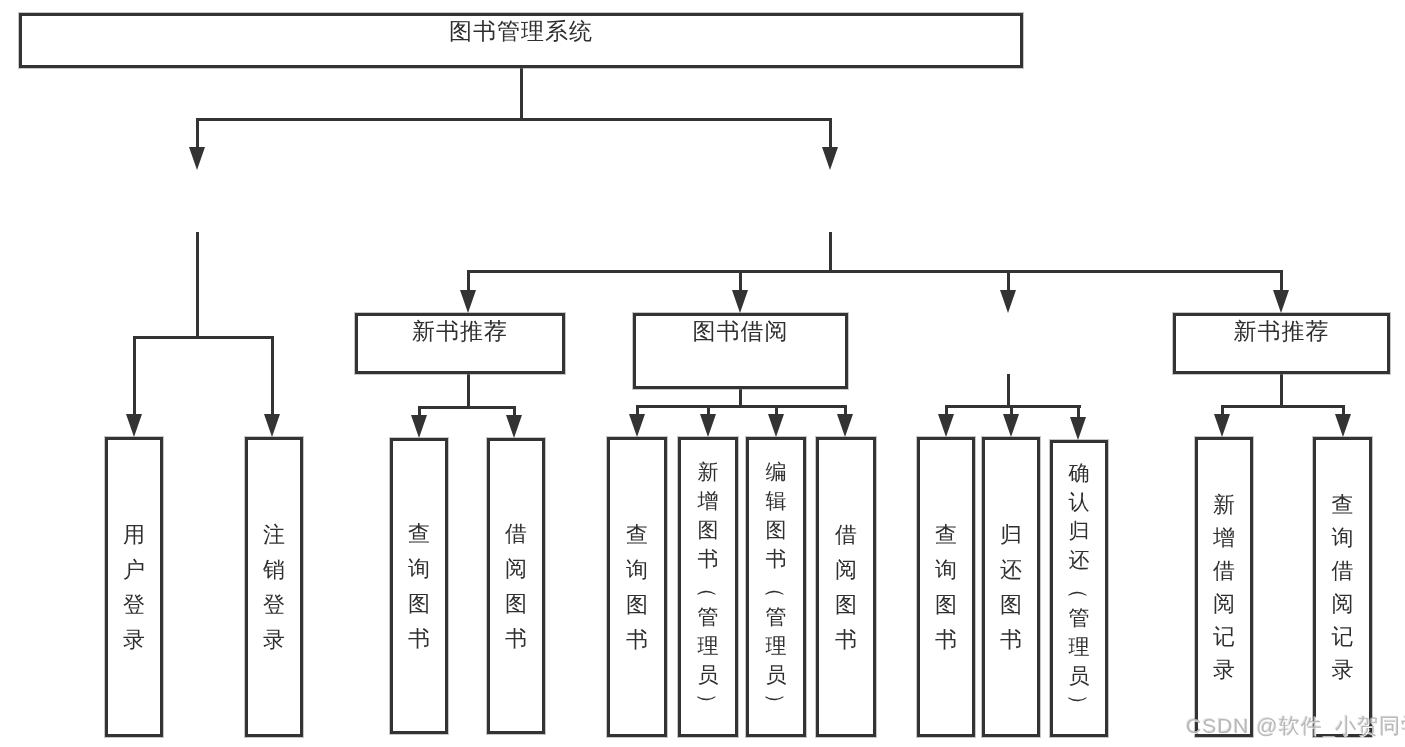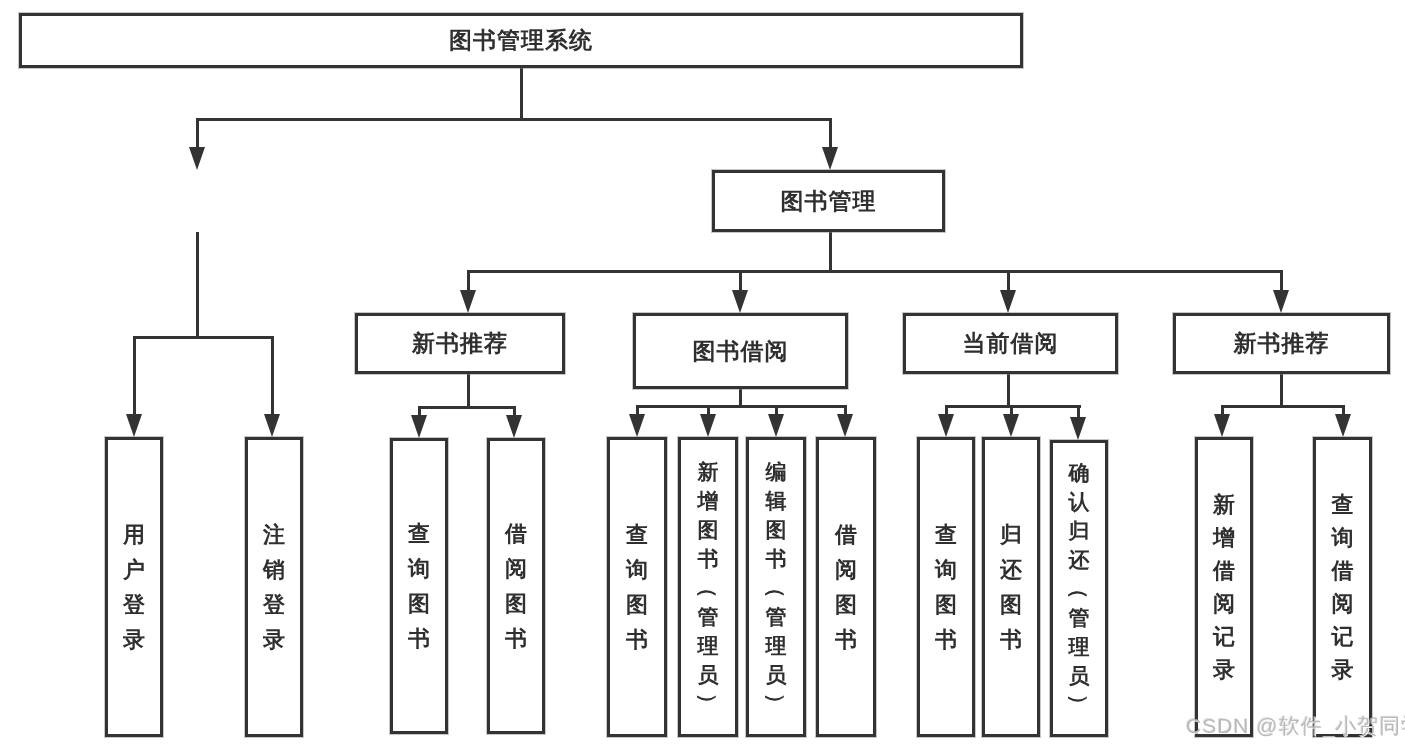--- a/index.html
+++ b/index.html
@@ -18,23 +18,22 @@
   .hline{position:absolute;height:3px;background:var(--line);}
   .vline{position:absolute;width:3px;background:var(--line);}
   .arrow{position:absolute;width:3px;}
   .arrow::before{content:'';position:absolute;left:0;top:0;bottom:18px;width:3px;background:var(--line);}
   .arrow::after{content:'';position:absolute;left:50%;transform:translateX(-50%);bottom:0;
     width:0;height:0;border-left:8px solid transparent;border-right:8px solid transparent;
     border-top:23px solid var(--line);}
   
   .box{
     position:absolute;box-sizing:border-box;background:var(--fill);
-    border:3px solid var(--line);display:flex;align-items:center;justify-content:center;
+    border:3px solid var(--line);display:flex;justify-content:center;
     box-shadow:0 0 0 1px rgba(130,130,130,.45);
-    font-weight:bold;
   }
   .node-label{font-size:23px;letter-spacing:1px;white-space:nowrap;}
   .vlabel{display:flex;flex-direction:column;align-items:center;justify-content:center;
     gap:var(--g,12px);font-size:var(--fs,22px);line-height:1;}
   .vlabel .ch{display:block;}
   .vlabel .paren{transform:rotate(90deg);}
   .watermark{
     position:absolute;left:1186px;top:712px;z-index:5;
     font-size:21px;letter-spacing:1px;color:var(--wm);white-space:nowrap;
     text-shadow:1px 1px 0 rgba(255,255,255,.9), -1px -1px 0 rgba(0,0,0,.12);
@@ -78,32 +77,26 @@
   <div class="arrow" style="left:944.5px;top:405px;height:32px;"></div>
   <div class="arrow" style="left:1009.5px;top:405px;height:32px;"></div>
   <div class="arrow" style="left:1076.5px;top:405px;height:35px;"></div>
   <div class="arrow" style="left:1220.5px;top:405px;height:32px;"></div>
   <div class="arrow" style="left:1341.5px;top:405px;height:32px;"></div>
 
   <div class="box" style="left:19px;top:13px;width:1004px;height:55px;">
     <span class="node-label">图书管理系统</span>
   </div>
 
-  <div class="box" style="left:712px;top:170px;width:233px;height:62px;">
-    <span class="node-label">图书管理</span>
-  </div>
 
   <div class="box" style="left:355px;top:313px;width:210px;height:61px;">
     <span class="node-label">新书推荐</span>
   </div>
   <div class="box" style="left:633px;top:313px;width:215px;height:76px;">
     <span class="node-label">图书借阅</span>
-  </div>
-  <div class="box" style="left:903px;top:313px;width:215px;height:61px;">
-    <span class="node-label">当前借阅</span>
   </div>
   <div class="box" style="left:1173px;top:313px;width:217px;height:61px;">
     <span class="node-label">新书推荐</span>
   </div>
 
   <div class="box" style="left:105px;top:437px;width:58px;height:300px;">
     <div class="vlabel" style="--g: 13px; --fs: 22px;">
         <span class="ch">用</span>
         <span class="ch">户</span>
         <span class="ch">登</span>

